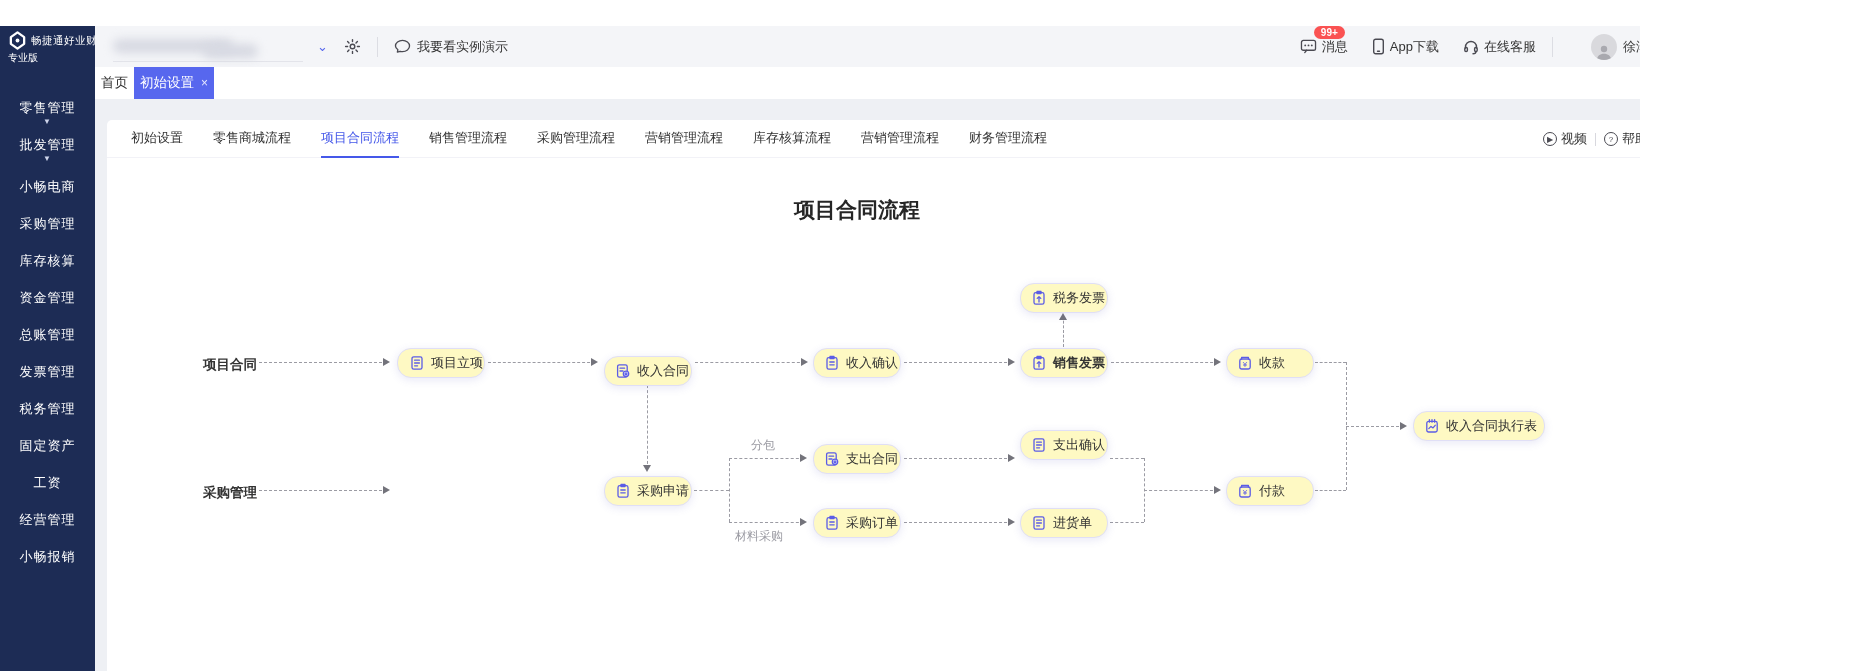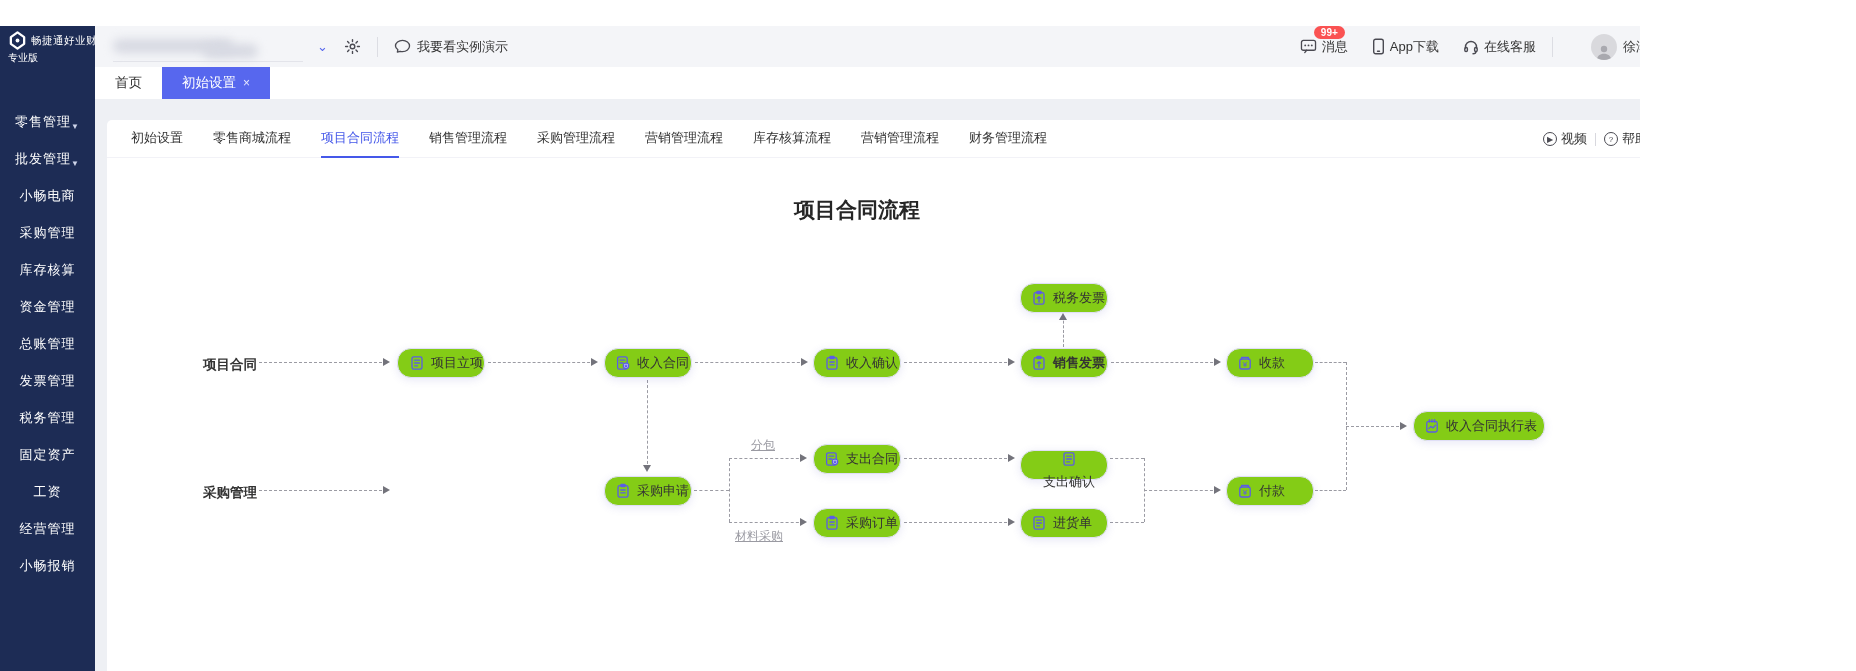--- a/index.html
+++ b/index.html
@@ -11,22 +11,22 @@
   .topstrip { position:absolute; left:0; top:0; width:100%; height:26px; background:#fff; }
 
   
   .sidebar { position:absolute; left:0; top:26px; bottom:0; width:95px; background:#1d2c55; z-index:5; }
   .logo-block { padding:5px 6px 0 8px; height:42px; }
   .logo-row { display:flex; align-items:center; gap:4px; }
   .logo-row svg { flex:0 0 auto; }
   .brand { color:#fff; font-size:10.5px; white-space:nowrap; letter-spacing:.5px; }
   .edition { color:#fff; font-size:10px; margin-top:1px; }
   .side-items { list-style:none; padding-top:26px; }
-  .side-item { height:37px; display:flex; align-items:flex-end; justify-content:center; gap:0;
-    color:#fff; font-size:13px; letter-spacing:1px; cursor:pointer; }
+  .side-item { height:37px; display:flex; align-items:center; justify-content:center; gap:0;
+    color:#fff; font-size:13px; letter-spacing:1px; cursor:pointer;flex-direction:column; }
   .side-item .caret { font-size:8px; color:#cdd4ea; }
 
   
   .header { position:absolute; left:95px; top:26px; right:0; height:41px; background:#f4f5f8;
     display:flex; align-items:center; }
   .account { position:relative; margin-left:18px; width:190px; height:30px; border-bottom:1px solid #e3e4ea;
     display:flex; align-items:center; cursor:pointer; }
   .blur1,.blur2 { display:block; height:14px; border-radius:7px; background:#d7d9e2; filter:blur(5px); }
   .blur1 { width:120px; } .blur2 { width:55px; margin-left:-30px; margin-top:10px; }
   .chevron { margin-left:14px; color:#5767ee; font-size:13px; cursor:pointer; }
@@ -39,21 +39,21 @@
   .badge { position:absolute; top:-12px; left:14px; background:#fa5252; color:#fff; font-size:10px;
     font-weight:bold; padding:1px 7px; border-radius:9px; white-space:nowrap; }
   .avatar { width:26px; height:26px; border-radius:50%; background:#d9d9dd; margin-left:22px;
     display:flex; align-items:flex-end; justify-content:center; overflow:hidden; }
   .avatar svg { display:block; }
   .uname { font-size:13px; color:#333; margin-left:6px; width:17px; overflow:hidden; white-space:nowrap; }
 
   
   .wintabs { position:absolute; left:95px; top:67px; right:0; height:32px; background:#fff;
     display:flex; align-items:stretch; }
-  .wtab { display:flex; align-items:center; padding:0 20px; font-size:13.5px; color:#333; cursor:pointer; }
+  .wtab { display:flex; align-items:center; padding:0 6px; font-size:13.5px; color:#333; cursor:pointer; }
   .wtab.active { background:#5767ee; color:#fff; gap:7px; }
   .wtab .x { font-size:12px; color:#e6e8ff; cursor:pointer; }
 
   
   .main { position:absolute; left:95px; top:99px; right:0; bottom:0; background:#eef0f4; }
   .card { position:absolute; left:12px; top:21px; right:0; bottom:0; background:#fff;
     border-top-left-radius:5px; overflow:hidden; }
 
   
   .navrow { position:absolute; left:0; top:0; right:0; height:38px; display:flex; align-items:center;
@@ -66,35 +66,35 @@
   .circ { width:14px; height:14px; border:1.2px solid #4a4a52; border-radius:50%; display:inline-flex;
     align-items:center; justify-content:center; font-size:8px; color:#4a4a52; }
   .nav-right .sep { width:1px; height:13px; background:#d8d8de; }
   .nav-right .itm { display:flex; align-items:center; gap:4px; cursor:pointer; }
 
   
   .flow { position:absolute; left:0; top:38px; right:0; bottom:0; }
   .flow-title { position:absolute; left:0; top:38px; width:1500px; text-align:center;
     font-size:21px; font-weight:600; color:#262626; }
   .rowlabel { position:absolute; font-size:13.5px; font-weight:700; color:#333; }
-  .node { position:absolute; width:88px; height:30px; background:#84cc16; border:1px solid #e0dff6;
+  .node { position:absolute; width:88px; height:30px; background:#fef9c3; border:1px solid #e0dff6;
     border-radius:14px; box-shadow:0 2px 8px rgba(93,95,190,.14); display:flex; align-items:center;
     gap:6px; padding-left:10px; font-size:13px; color:#333; cursor:pointer; white-space:nowrap; }
   .node.wide { width:132px; }
   .node svg { flex:0 0 auto; }
 
   .eh { position:absolute; height:0; border-top:1.6px dashed #9b9ba3; }
   .ev { position:absolute; width:0; border-left:1.6px dashed #9b9ba3; }
   .eh.ae::after { content:""; position:absolute; right:-7px; top:-5px; width:0; height:0;
     border:4px solid transparent; border-left:7px solid #73737b; }
   .ev.au::before { content:""; position:absolute; top:-7px; left:-5px; width:0; height:0;
     border:4px solid transparent; border-bottom:7px solid #73737b; }
   .ev.ad::after { content:""; position:absolute; bottom:-7px; left:-5px; width:0; height:0;
     border:4px solid transparent; border-top:7px solid #73737b; }
-  .elabel { position:absolute; font-size:12px; color:#9a9aa2;text-decoration:underline; }
+  .elabel { position:absolute; font-size:12px; color:#9a9aa2; }
 
   .icon-stroke { stroke:#5b5ce6; fill:none; stroke-width:1.3; stroke-linecap:round; stroke-linejoin:round; }
   .hdr-stroke { stroke:#4a4a52; fill:none; stroke-width:1.4; stroke-linecap:round; stroke-linejoin:round; }
 </style>
 </head>
 <body>
 
 <svg width="0" height="0" style="position:absolute">
   <defs>
     <symbol id="ic-doc" viewBox="0 0 16 16">
@@ -349,21 +349,21 @@
 
         <div class="elabel" style="left:644px;top:279px;">分包</div>
         <div class="elabel" style="left:628px;top:370px;">材料采购</div>
 
         <div class="node" style="left:290px;top:190px;justify-content:center;">
           <svg width="16" height="16">
               <use href="#ic-doc"></use>
             </svg>
           <span>项目立项</span>
         </div>
-        <div class="node" style="left:497px;top:190px;text-align:center;">
+        <div class="node" style="left:497px;top:198px;text-align:center;">
           <svg width="16" height="16">
               <use href="#ic-doc-gear"></use>
             </svg>
           <span>收入合同</span>
         </div>
         <div class="node" style="left:706px;top:190px;">
           <svg width="16" height="16">
               <use href="#ic-clip"></use>
             </svg>
           <span>收入确认</span>
@@ -397,21 +397,21 @@
               <use href="#ic-clip"></use>
             </svg>
           <span>采购申请</span>
         </div>
         <div class="node" style="left:706px;top:286px;">
           <svg width="16" height="16">
               <use href="#ic-doc-gear"></use>
             </svg>
           <span>支出合同</span>
         </div>
-        <div class="node" style="left:913px;top:292px;flex-direction:column;">
+        <div class="node" style="left:913px;top:272px;">
           <svg width="16" height="16">
               <use href="#ic-doc"></use>
             </svg>
           <span>支出确认</span>
         </div>
         <div class="node" style="left:706px;top:350px;">
           <svg width="16" height="16">
               <use href="#ic-clip"></use>
             </svg>
           <span>采购订单</span>

